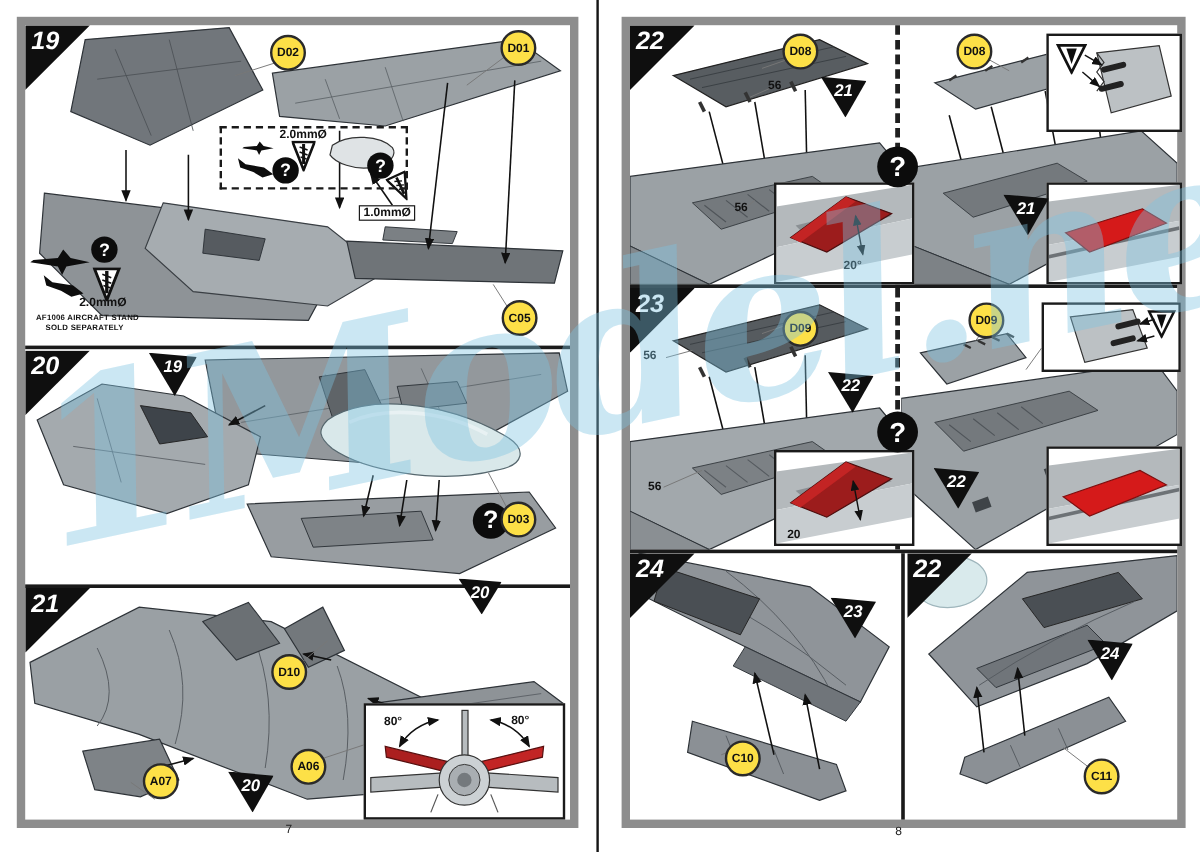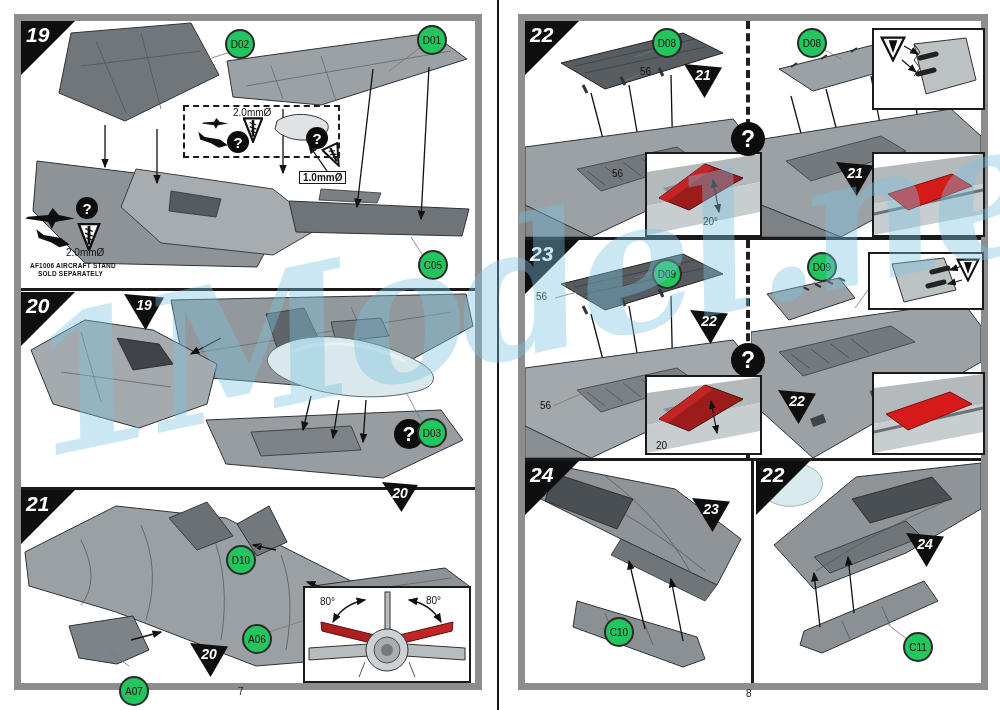--- a/index.html
+++ b/index.html
@@ -9,26 +9,26 @@
   svg.panel{position:absolute;display:block}
   .page-frame{position:absolute;border:7px solid #8d8d8d;background:transparent;z-index:5}
   .center-div{position:absolute;left:497px;top:0;width:2px;height:710px;background:#151515;z-index:4}
   .hline{position:absolute;height:3px;background:#1a1a1a;z-index:6}
   .vline{position:absolute;width:3px;background:#1a1a1a;z-index:6}
   .vdash{position:absolute;width:0;border-left:4px dashed #1f1f1f;z-index:6}
   .corner-step{position:absolute;width:54px;height:54px;background:#0f0f0f;clip-path:polygon(0 0,100% 0,0 100%);z-index:14}
   .corner-step span{position:absolute;left:5px;top:2px;font-size:21px;font-weight:bold;font-style:italic;color:#fff}
   .ref-tri{position:absolute;width:38px;height:34px;background:#0f0f0f;clip-path:polygon(0 0,100% 10%,54% 100%);z-index:14}
   .ref-tri span{position:absolute;left:0;right:0;top:3px;text-align:center;font-size:14px;font-weight:bold;font-style:italic;color:#fff}
-  .plabel{position:absolute;width:30px;height:30px;border:2px solid #2a2a2a;border-radius:50%;background:#22c55e;display:flex;align-items:center;justify-content:center;font-size:10px;font-weight:normal;z-index:12}
+  .plabel{position:absolute;width:30px;height:30px;border:2px solid #2a2a2a;border-radius:50%;background:#fde047;display:flex;align-items:center;justify-content:center;font-size:10px;font-weight:bold;z-index:12}
   .qmark{position:absolute;border-radius:50%;background:#0c0c0c;color:#fff;display:flex;align-items:center;justify-content:center;font-weight:bold;z-index:12}
   .q22{width:22px;height:22px;font-size:15px}
   .q30{width:30px;height:30px;font-size:21px}
   .q34{width:34px;height:34px;font-size:23px}
-  .smalltext{position:absolute;font-weight:normal;z-index:12;white-space:nowrap}
+  .smalltext{position:absolute;font-weight:bold;z-index:12;white-space:nowrap}
   .t10{font-size:10px}
   .tinynote{position:absolute;font-size:6.5px;font-weight:bold;letter-spacing:.2px;z-index:12;white-space:nowrap}
   .dashbox{position:absolute;border:2px dashed #1a1a1a;z-index:9}
   .boxed{position:absolute;border:1.5px solid #1a1a1a;background:#fff;font-weight:bold;font-size:10px;padding:0 3px;z-index:12;white-space:nowrap}
   .inset{position:absolute;border:2px solid #1a1a1a;background:#fff;overflow:hidden;z-index:8}
   .inset svg{display:block}
   .pagenum{position:absolute;font-size:10px;color:#222;z-index:12}
   .wm{position:absolute;left:20px;top:185px;width:960px;text-align:center;font-family:"DejaVu Serif",serif;font-style:italic;font-weight:bold;font-size:185px;letter-spacing:-7px;color:rgba(125,195,225,.40);transform:rotate(-12deg);white-space:nowrap;pointer-events:none;z-index:40}
 </style>
 </head>
@@ -198,21 +198,21 @@
       <line x1="242" y1="144" x2="330" y2="115"></line>
       <line x1="108" y1="176" x2="88" y2="162"></line>
     </g>
   </svg>
 
   <div class="corner-step" style="left:21px;top:490px">
       <span>21</span>
     </div>
   <div class="plabel" style="left:226px;top:545px">D10</div>
   <div class="plabel" style="left:242px;top:624px">A06</div>
-  <div class="plabel" style="left:119px;top:676px">A07</div>
+  <div class="plabel" style="left:119px;top:636px">A07</div>
   <div class="ref-tri" style="left:190px;top:643px">
       <span>20</span>
     </div>
 
   <div class="inset" style="left:303px;top:586px;width:168px;height:97px">
     <svg width="164" height="93" viewBox="0 0 164 93">
       <rect x="80" y="4" width="5" height="48" fill="#b7bcbf" stroke="#333" stroke-width="1"></rect>
       <polygon points="4,60 64,56 64,68 4,72" fill="#b7bcbf" stroke="#333" stroke-width="1"></polygon>
       <polygon points="100,56 160,60 160,72 100,68" fill="#b7bcbf" stroke="#333" stroke-width="1"></polygon>
       <polygon points="16,34 82,50 82,59 17,43" fill="#ab1f1f" stroke="#571010" stroke-width="1"></polygon>

